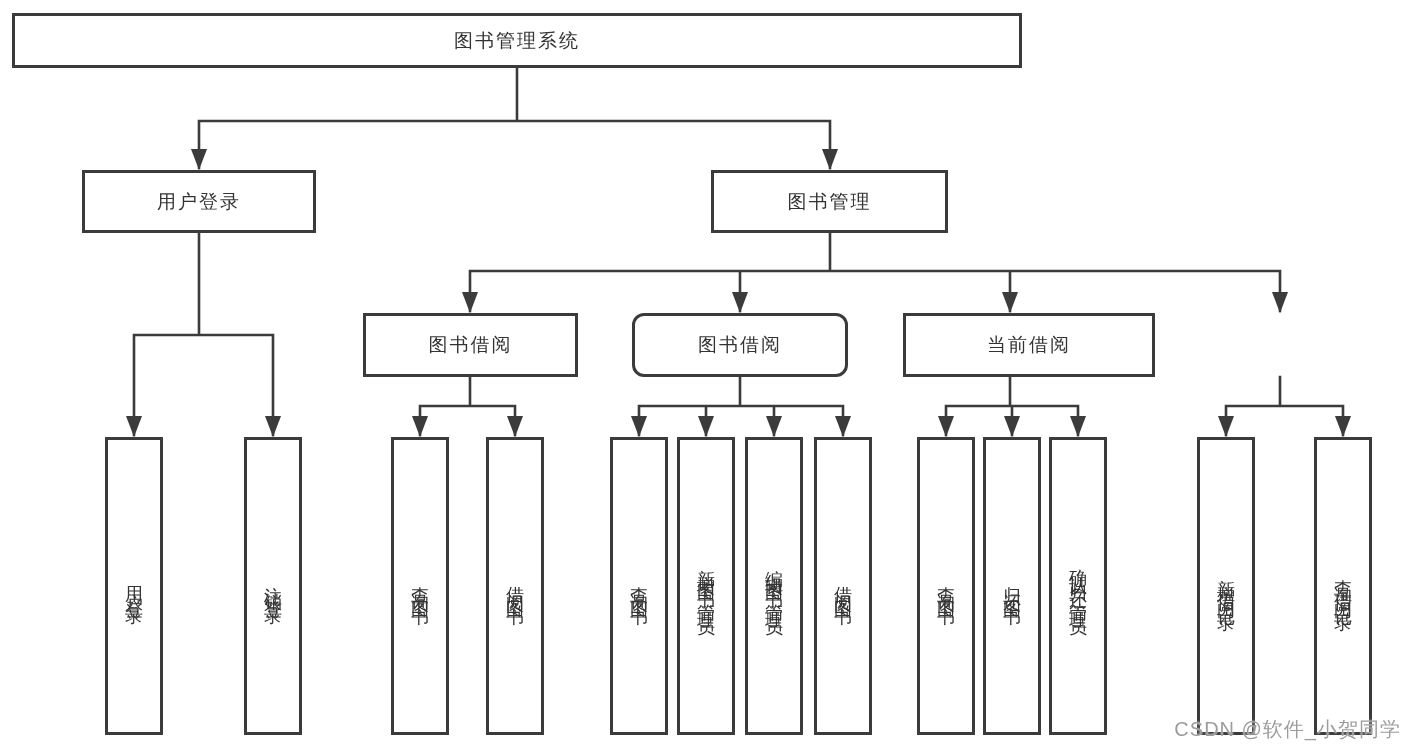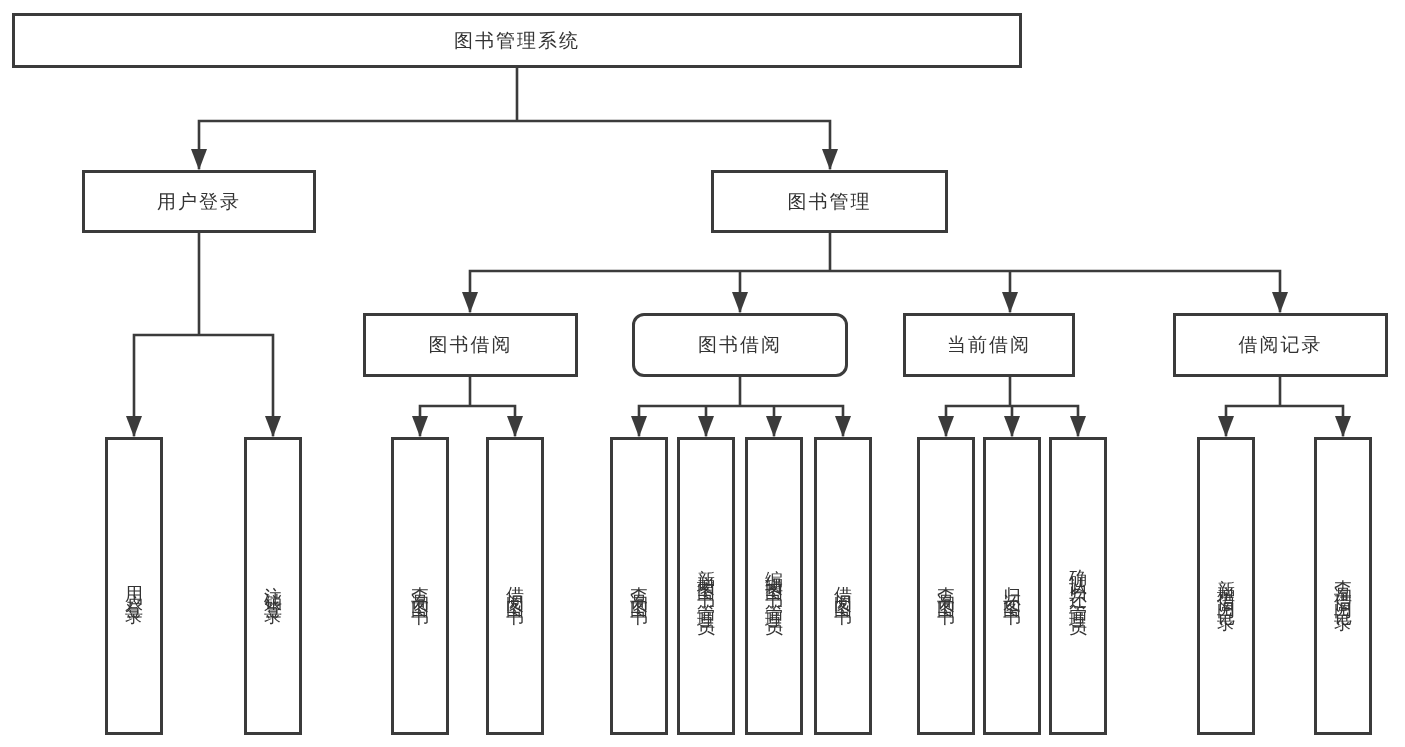--- a/index.html
+++ b/index.html
@@ -83,25 +83,22 @@
   <div class="node hbox" style="left:711px; top:170px; width:237px; height:63px;">
     <span>图书管理</span>
   </div>
 
   <div class="node hbox" style="left:363px; top:313px; width:215px; height:64px;">
     <span>图书借阅</span>
   </div>
   <div class="node hbox" style="left:632px; top:313px; width:216px; height:64px;border-radius:12px;">
     <span>图书借阅</span>
   </div>
-  <div class="node hbox" style="left:903px; top:313px; width:172px; height:64px;text-align:center;">
+  <div class="node hbox" style="left:903px; top:313px; width:252px; height:64px;text-align:center;">
     <span>当前借阅</span>
-  </div>
-  <div class="node hbox" style="left:1173px; top:313px; width:215px; height:64px;">
-    <span>借阅记录</span>
   </div>
 
   <div class="node vbox" style="left:105px;">
     <span class="vtext">用户登录</span>
   </div>
   <div class="node vbox" style="left:244px;">
     <span class="vtext">注销登录</span>
   </div>
 
   <div class="node vbox" style="left:391px;">
@@ -134,14 +131,15 @@
     <span class="vtext">确认归还（管理员）</span>
   </div>
 
   <div class="node vbox" style="left:1197px;">
     <span class="vtext">新增借阅记录</span>
   </div>
   <div class="node vbox" style="left:1314px;">
     <span class="vtext">查询借阅记录</span>
   </div>
 
+  <div class="watermark">CSDN @软件_小贺同学</div>
 
 </div>
 
 </body></html>

